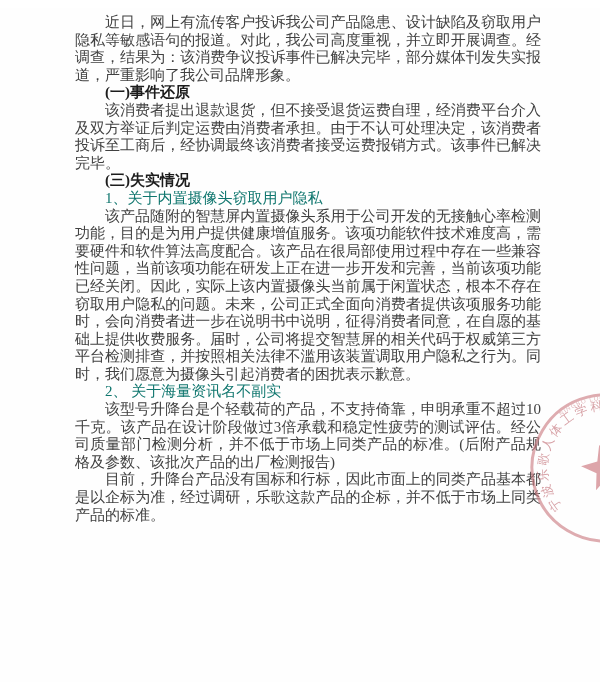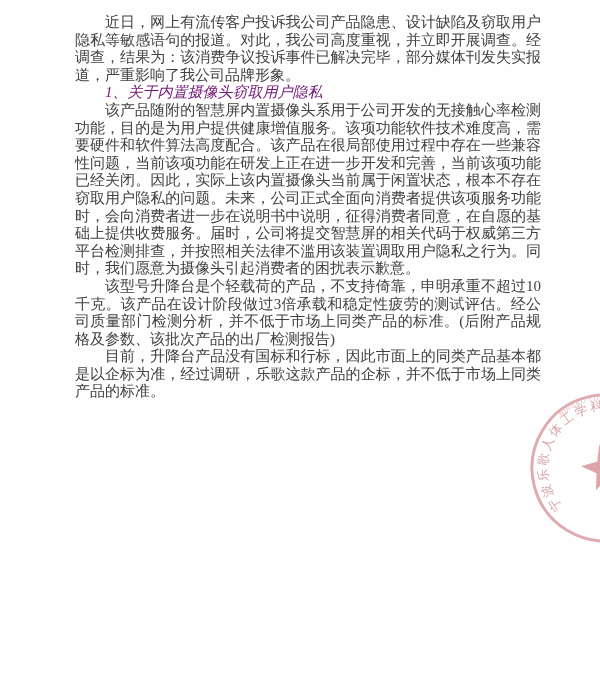--- a/index.html
+++ b/index.html
@@ -29,22 +29,21 @@
   }
   .sec-heading {
     margin: 11px 0 0 0;
     text-indent: 2em;
     font-weight: bold;
     color: #1c1c1c;
   }
   .sub-title {
     margin: 0;
     text-indent: 2em;
-    color: #701a75;
-    font-style: italic;
+    color: #0f766e;
   }
   .gap-top { margin-top: 11px; }
   .seal {
     position: absolute;
     left: 520px;
     top: 375px;
     width: 170px;
     height: 170px;
     transform: rotate(-14deg);
     opacity: 0.62;
@@ -67,26 +66,30 @@
 </style>
 </head>
 <body>
 
 <div class="page">
 
   <div class="content">
 
     <p>近日，网上有流传客户投诉我公司产品隐患、设计缺陷及窃取用户隐私等敏感语句的报道。对此，我公司高度重视，并立即开展调查。经调查，结果为：该消费争议投诉事件已解决完毕，部分媒体刊发失实报道，严重影响了我公司品牌形象。</p>
 
+    <p class="sec-heading gap-top">(一)事件还原</p>
+    <p>该消费者提出退款退货，但不接受退货运费自理，经消费平台介入及双方举证后判定运费由消费者承担。由于不认可处理决定，该消费者投诉至工商后，经协调最终该消费者接受运费报销方式。该事件已解决完毕。</p>
 
 
+    <p class="sec-heading gap-top">(三)失实情况</p>
 
     <p class="sub-title">1、关于内置摄像头窃取用户隐私</p>
     <p>该产品随附的智慧屏内置摄像头系用于公司开发的无接触心率检测功能，目的是为用户提供健康增值服务。该项功能软件技术难度高，需要硬件和软件算法高度配合。该产品在很局部使用过程中存在一些兼容性问题，当前该项功能在研发上正在进一步开发和完善，当前该项功能已经关闭。因此，实际上该内置摄像头当前属于闲置状态，根本不存在窃取用户隐私的问题。未来，公司正式全面向消费者提供该项服务功能时，会向消费者进一步在说明书中说明，征得消费者同意，在自愿的基础上提供收费服务。届时，公司将提交智慧屏的相关代码于权威第三方平台检测排查，并按照相关法律不滥用该装置调取用户隐私之行为。同时，我们愿意为摄像头引起消费者的困扰表示歉意。</p>
 
+    <p class="sub-title gap-top">2、 关于海量资讯名不副实</p>
 
     <p>该型号升降台是个轻载荷的产品，不支持倚靠，申明承重不超过10千克。该产品在设计阶段做过3倍承载和稳定性疲劳的测试评估。经公司质量部门检测分析，并不低于市场上同类产品的标准。(后附产品规格及参数、该批次产品的出厂检测报告)</p>
     <p>目前，升降台产品没有国标和行标，因此市面上的同类产品基本都是以企标为准，经过调研，乐歌这款产品的企标，并不低于市场上同类产品的标准。</p>
 
   </div>
 
   <svg class="seal" viewBox="0 0 170 170">
     <defs>
       <path id="cnArc" d="M 34.8,114 A 58,58 0 1 1 135.2,114" fill="none"></path>
       <path id="latinArc" d="M 26.1,51 A 68,68 0 0 1 143.9,51" fill="none"></path>

